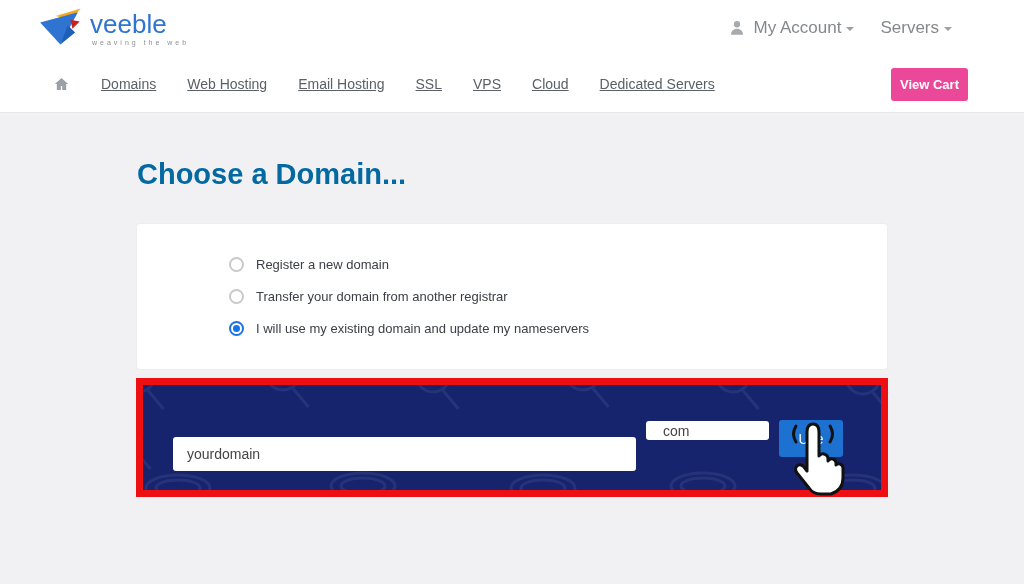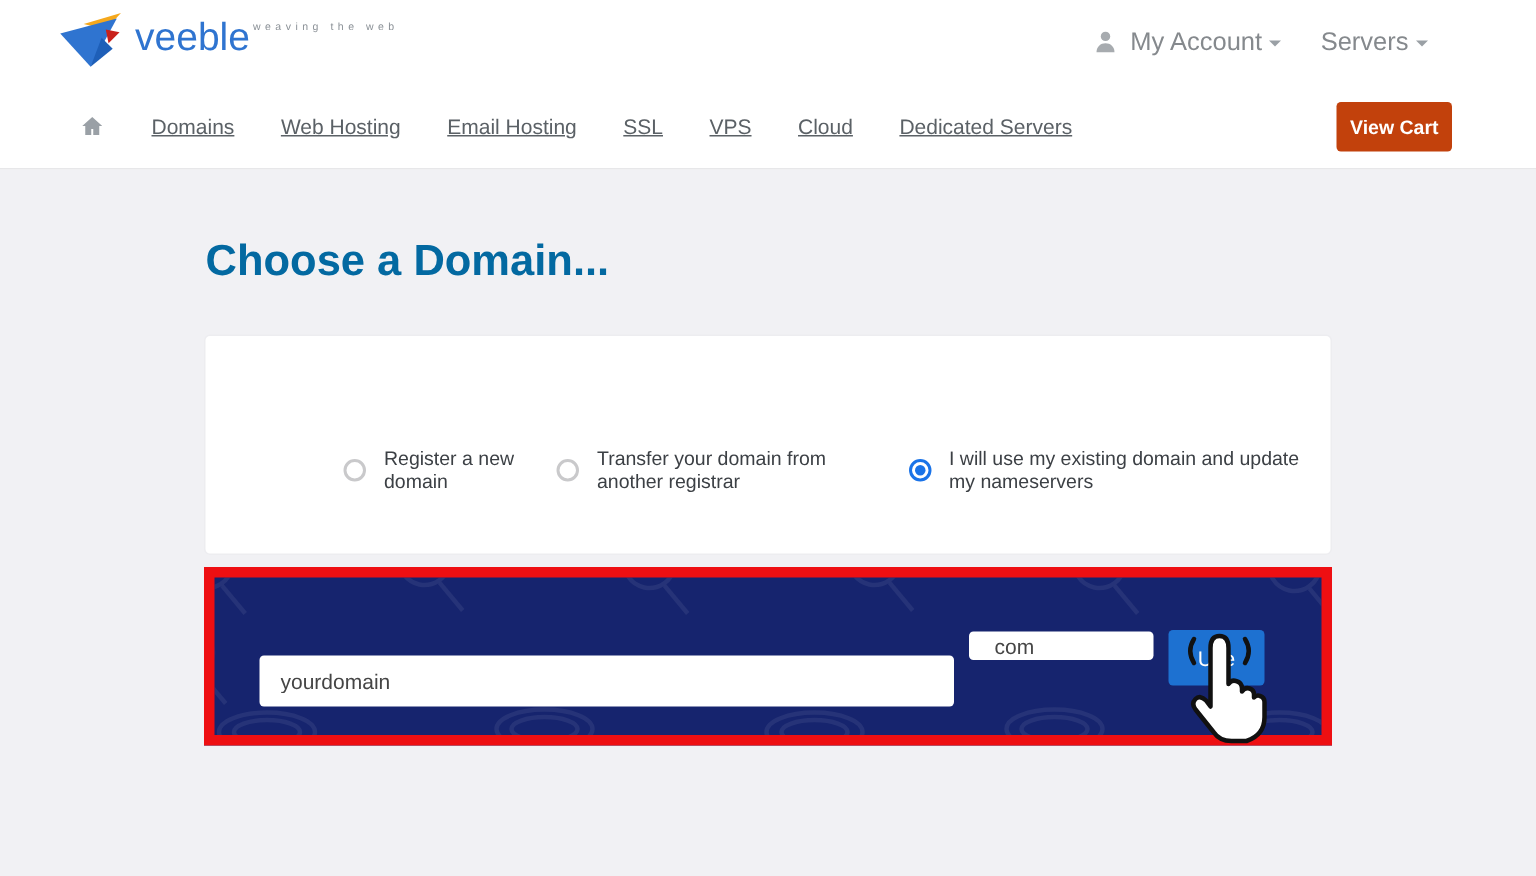--- a/index.html
+++ b/index.html
@@ -4,42 +4,42 @@
 <style>
   * { margin:0; padding:0; box-sizing:border-box; }
   html,body { width:1024px; height:584px; font-family:"Liberation Sans", sans-serif; }
   .stage { position:relative; width:1024px; height:584px; background:#f1f1f4; overflow:hidden; }
 
   
   .header { position:absolute; top:0; left:0; width:1024px; height:113px; background:#ffffff; border-bottom:1px solid #e7e7e9; }
   .header-top { position:relative; height:56px; }
   .logo { position:absolute; left:36px; top:4px; display:flex; align-items:flex-start; cursor:pointer; }
   .logo svg { width:58px; height:46px; }
-  .logo-text { display:flex; flex-direction:row; margin-left:-4px; margin-top:8px; }
+  .logo-text { display:flex; flex-direction:column; margin-left:-4px; margin-top:8px; }
   .logo-word { font-size:26px; line-height:24px; color:#2f74d0; font-weight:400; letter-spacing:0px; }
   .logo-tag { font-size:7px; letter-spacing:3px; color:#8a9096; margin-top:3px; margin-left:2px; }
   .header-right { position:absolute; right:72px; top:0; height:56px; display:flex; align-items:center; gap:8px; color:#85898d; font-size:17px; }
   .person-icon svg { width:18px; height:18px; display:block; }
   .hdr-link { display:flex; align-items:center; gap:5px; cursor:pointer; color:#85898d; }
   .caret { width:0; height:0; border-left:4px solid transparent; border-right:4px solid transparent; border-top:4px solid #9aa0a5; margin-top:1px; }
   .hdr-sep { width:10px; }
 
   
   .nav { position:absolute; top:56px; left:0; width:1024px; height:56px; display:flex; align-items:center; padding:0 56px 0 53px; }
   .nav-home { display:flex; align-items:center; margin-right:31px; cursor:pointer; }
   .nav-home svg { width:17px; height:16px; }
   .nav-items { display:flex; align-items:center; gap:31px; }
   .nav-item { font-size:14px; color:#5b6166; cursor:pointer; white-space:nowrap;text-decoration:underline; }
   .nav-spacer { flex:1; }
-  .view-cart { background:#c2410c; color:#ffffff; font-size:13px; font-weight:bold; border:none; border-radius:3px; width:77px; height:33px; cursor:pointer; font-family:"Liberation Sans", sans-serif; }
+  .view-cart { background:#ec4899; color:#ffffff; font-size:13px; font-weight:bold; border:none; border-radius:3px; width:77px; height:33px; cursor:pointer; font-family:"Liberation Sans", sans-serif; }
 
   
   .page-title { position:absolute; left:137px; top:158px; font-size:29px; font-weight:700; color:#0369a1; }
 
-  .options-card { position:absolute; left:136px; top:223px; width:752px; height:147px; background:#ffffff; border:1px solid #ededf0; border-radius:4px; padding:33px 0 0 92px; display:flex; flex-direction:row; gap:17px; }
+  .options-card { position:absolute; left:136px; top:223px; width:752px; height:147px; background:#ffffff; border:1px solid #ededf0; border-radius:4px; padding:33px 0 0 92px; display:flex; flex-direction:column; gap:17px; }
   .radio-row { display:flex; align-items:center; gap:12px; cursor:pointer; }
   .radio { width:15px; height:15px; border-radius:50%; border:2px solid #c9c9cb; background:#fff; position:relative; flex:0 0 15px; }
   .radio.selected { border-color:#1a73e8; }
   .radio.selected::after { content:""; position:absolute; left:2px; top:2px; width:7px; height:7px; border-radius:50%; background:#1a73e8; }
   .radio-label { font-size:13px; color:#3c4045; }
 
   
   .domain-banner { position:absolute; left:136px; top:378px; width:752px; height:119px; background:#16246e; border:7px solid #ee0f12; overflow:hidden; }
   .pattern { position:absolute; left:0; top:0; width:738px; height:105px; opacity:1; }
   .pattern * { stroke:rgba(255,255,255,0.07); stroke-width:3; fill:none; }

